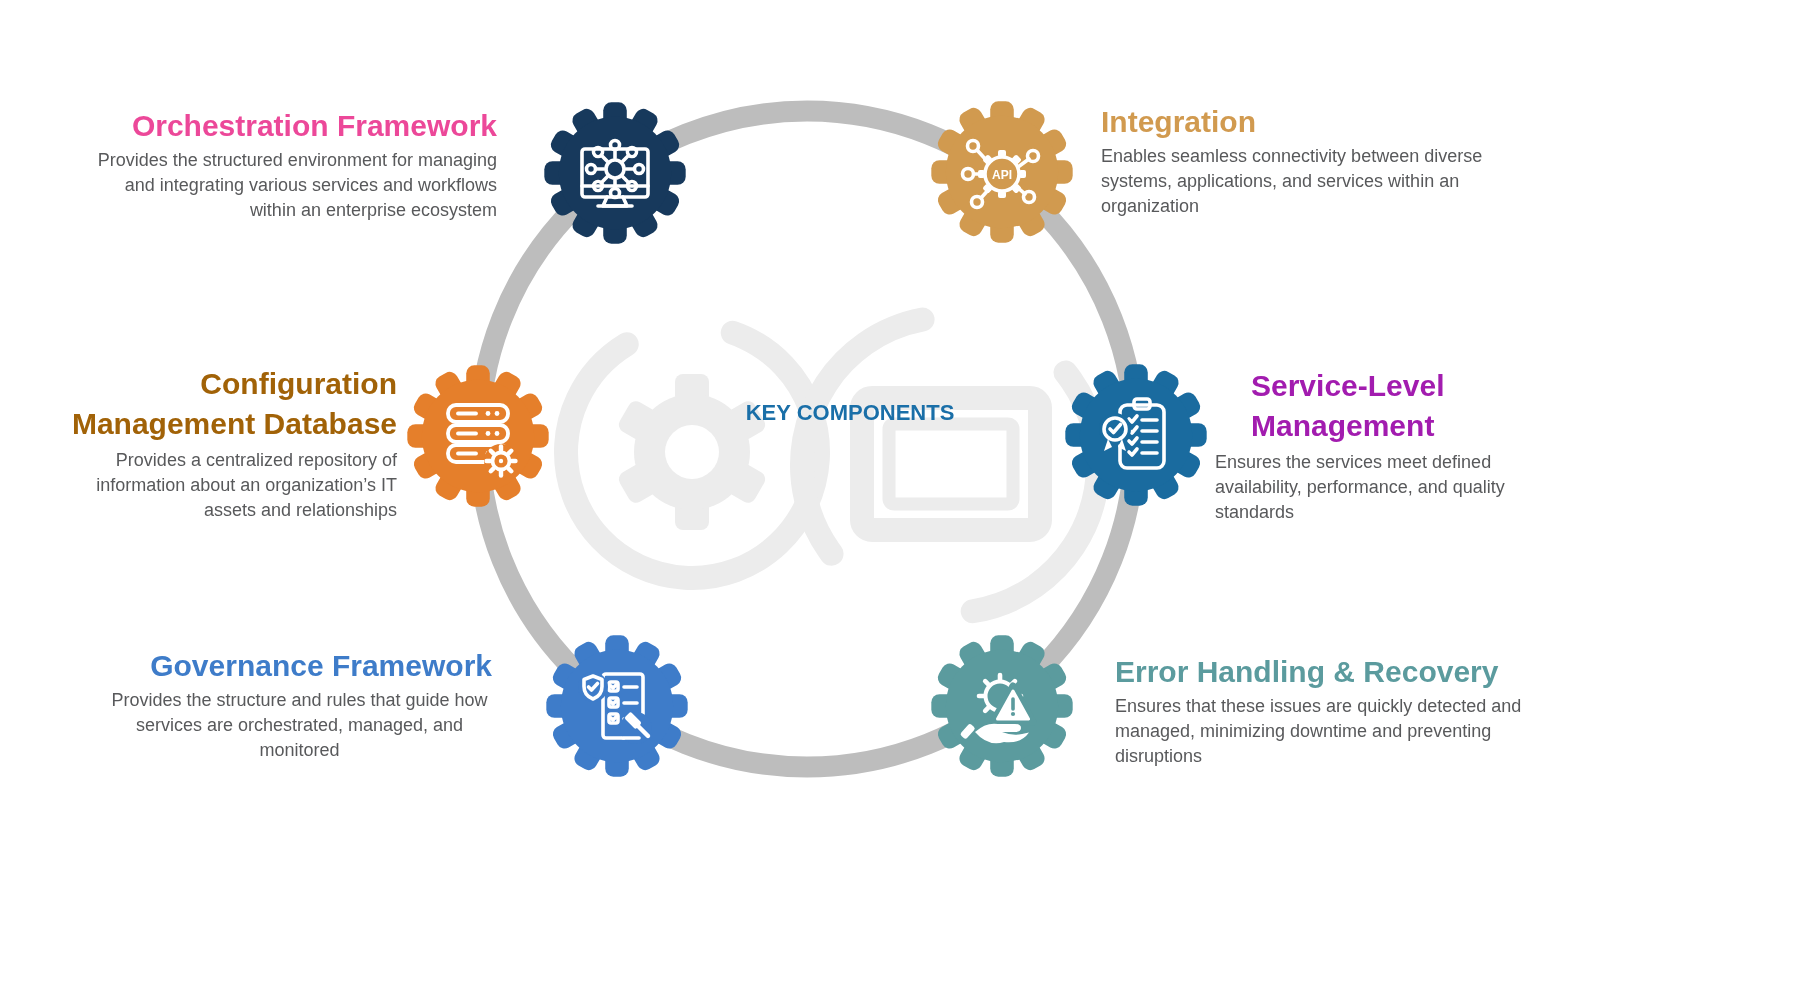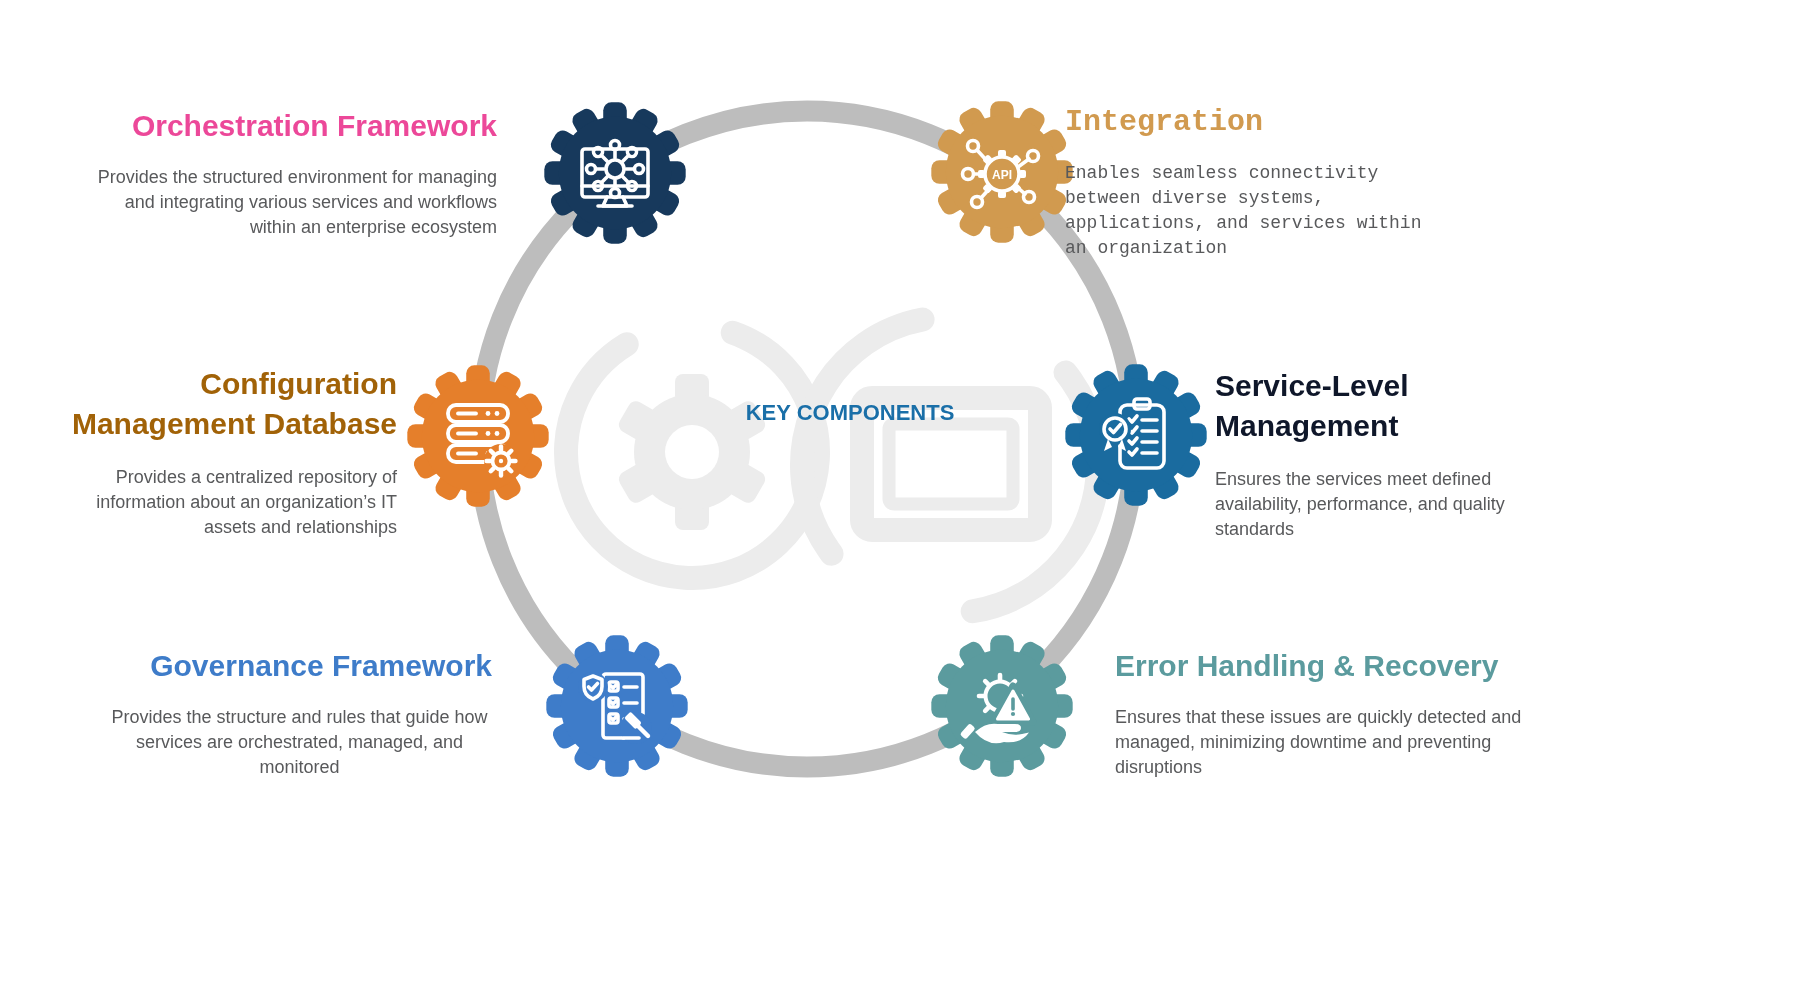--- a/index.html
+++ b/index.html
@@ -3,29 +3,29 @@
 <meta charset="utf-8">
 <style>
   html,body{margin:0;padding:0;background:#fff;}
   #canvas{
     position:relative;width:1800px;height:1000px;background:#ffffff;overflow:hidden;
     font-family:"Liberation Sans","DejaVu Sans",sans-serif;
   }
   #scene{position:absolute;left:0;top:0;}
   .txtblock{position:absolute;}
   .c-title{font-weight:bold;font-size:30px;line-height:36px;letter-spacing:0;}
-  .c-desc{font-size:18px;line-height:25px;color:#58595B;margin-top:21px;}
+  .c-desc{font-size:18px;line-height:25px;color:#58595B;margin-top:4px;}
   .alignR{text-align:right;}
   .alignL{text-align:left;}
   .navy  {color:#ec4899;}
   .gold  {color:#D19A4F;}
   .orange{color:#a16207;}
-  .blue  {color:#0f172a;}
+  .blue  {color:#a21caf;margin-left:36px;}
   .bblue {color:#3E7CC9;}
-  .teal  {color:#5B9B9E;}
+  .teal  {color:#5B9B9E;margin-top:6px;}
   #center-title{
     position:absolute;left:550px;top:394px;width:600px;text-align:center;
     color:#1A6FA8;font-weight:bold;font-size:22px;line-height:38px;
   }
 </style>
 </head>
 <body>
 
 <div id="canvas">
 
@@ -264,21 +264,21 @@
 
   <div id="center-title">
     <div>KEY COMPONENTS</div>
   </div>
 
   <div class="txtblock alignR" style="left:77px;top:108px;width:420px;">
     <div class="c-title navy">Orchestration Framework</div>
     <div class="c-desc">Provides the structured environment for managing and integrating various services and workflows within an enterprise ecosystem</div>
   </div>
 
-  <div class="txtblock alignL" style="left:1065px;top:104px;width:385px;font-family:Liberation Mono, monospace;">
+  <div class="txtblock alignL" style="left:1101px;top:104px;width:385px;">
     <div class="c-title gold">Integration</div>
     <div class="c-desc">Enables seamless connectivity between diverse systems, applications, and services within an organization</div>
   </div>
 
   <div class="txtblock alignR" style="left:62px;top:364px;width:335px;">
     <div class="c-title orange" style="line-height:40px;">Configuration Management Database</div>
     <div class="c-desc">Provides a centralized repository of information about an organization’s IT assets and relationships</div>
   </div>
 
   <div class="txtblock alignL" style="left:1215px;top:366px;width:300px;">

